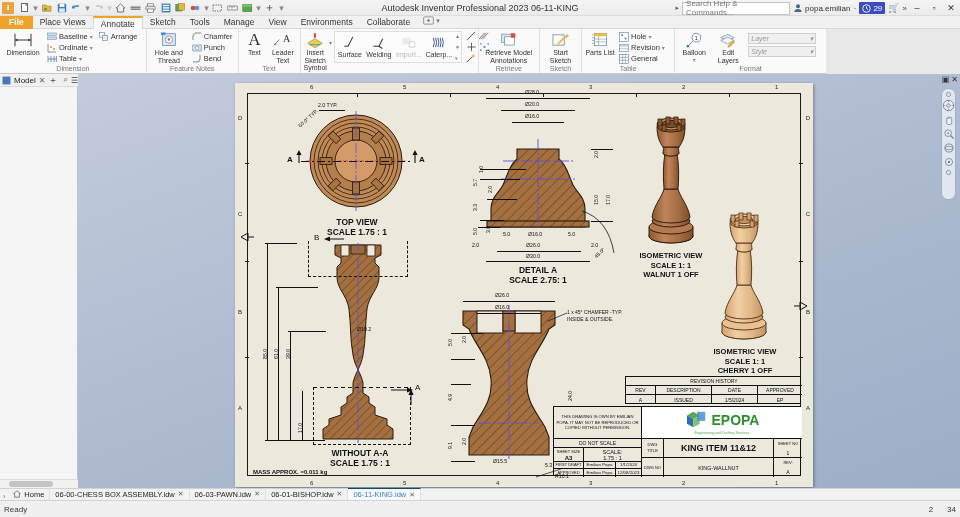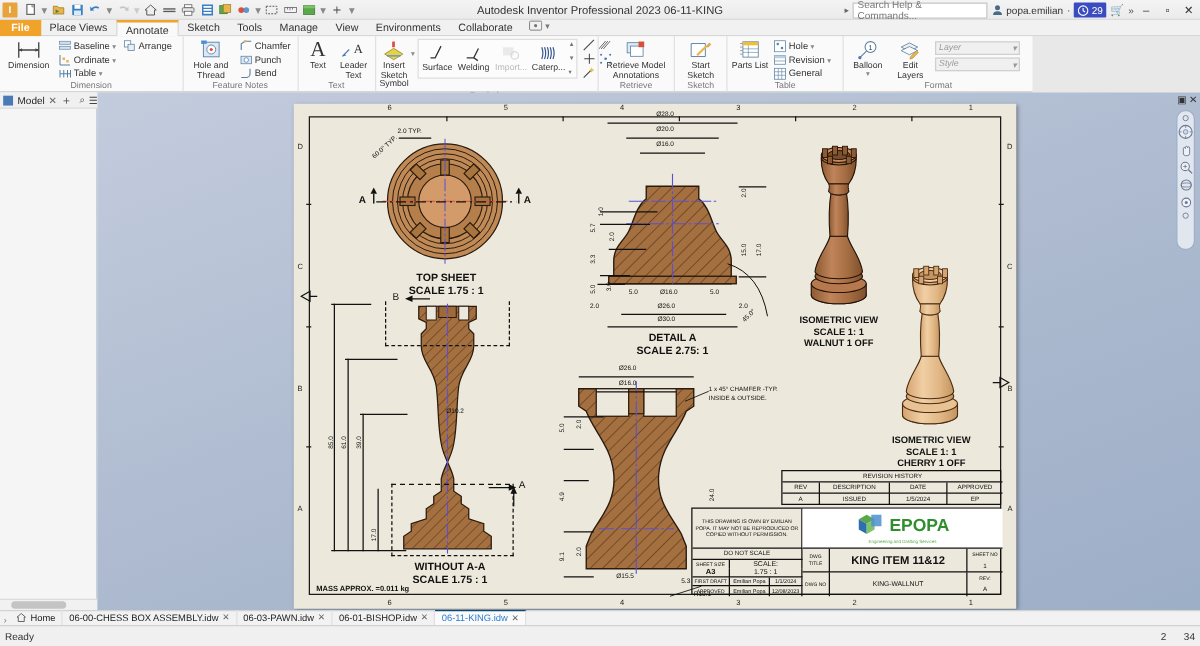--- a/index.html
+++ b/index.html
@@ -1176,21 +1176,21 @@
           <path d="M4 1 L1.4 6 L6.6 6 Z" fill="#111"></path>
           <path d="M4 6 v8" stroke="#111" stroke-width="1.1"></path>
         </svg>
       <svg class="view" style="left:176px;top:66px;" width="8" height="14" viewBox="0 0 8 14">
           <path d="M4 1 L1.4 6 L6.6 6 Z" fill="#111"></path>
           <path d="M4 6 v8" stroke="#111" stroke-width="1.1"></path>
         </svg>
       <div class="dimline" style="left:66px;top:78px;width:112px;height:0.8px;background:repeating-linear-gradient(to right,#111 0 8px,transparent 8px 11px,#111 11px 13px,transparent 13px 16px);"></div>
 
       <div class="vlabel" style="left:52px;top:135px;width:140px;font-size:8.5px;">
-        <div>TOP SHEET</div>
+        <div>TOP VIEW</div>
         <div>SCALE 1.75 : 1</div>
       </div>
 
       <svg class="view" style="left:78px;top:160px;" width="90" height="200" viewBox="0 0 90 200">
         <defs>
           <pattern id="hatch" width="6" height="6" patternUnits="userSpaceOnUse" patternTransform="rotate(45)">
             <rect width="6" height="6" fill="#a5703f"></rect>
             <line x1="0" y1="0" x2="0" y2="6" stroke="#3c2413" stroke-width="0.7"></line>
           </pattern>
         </defs>

